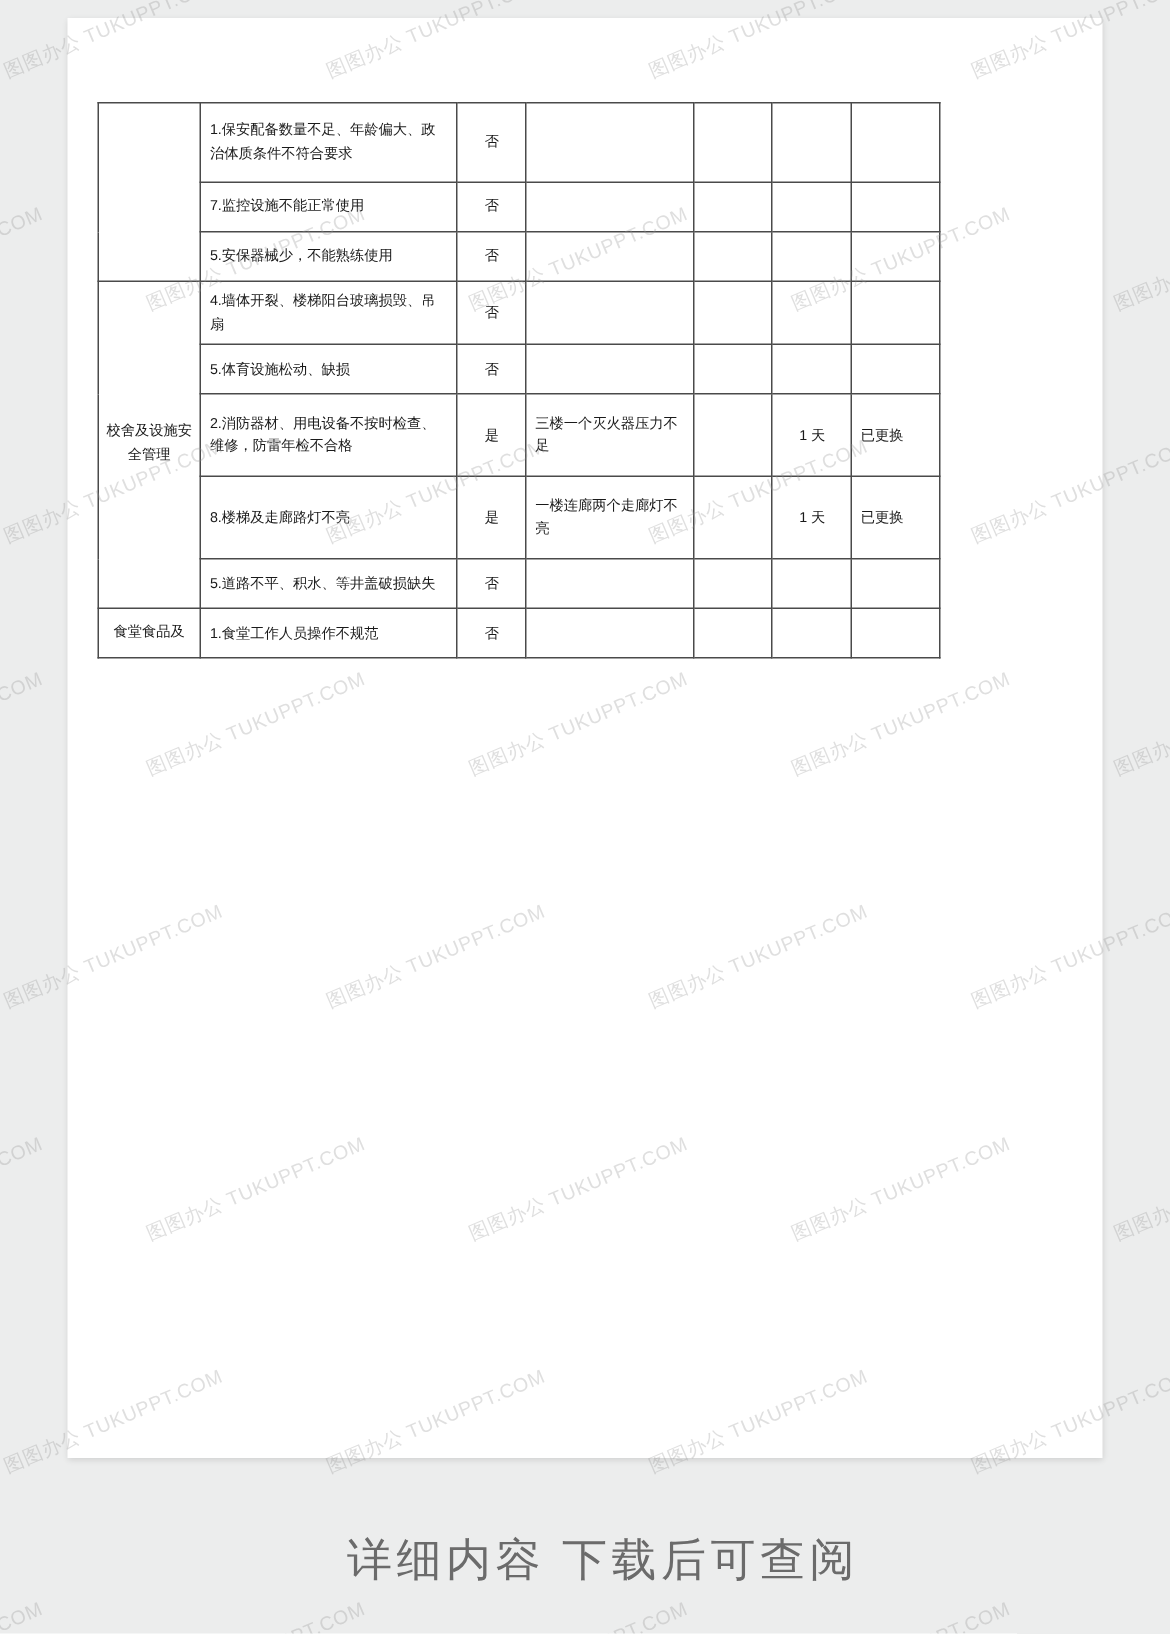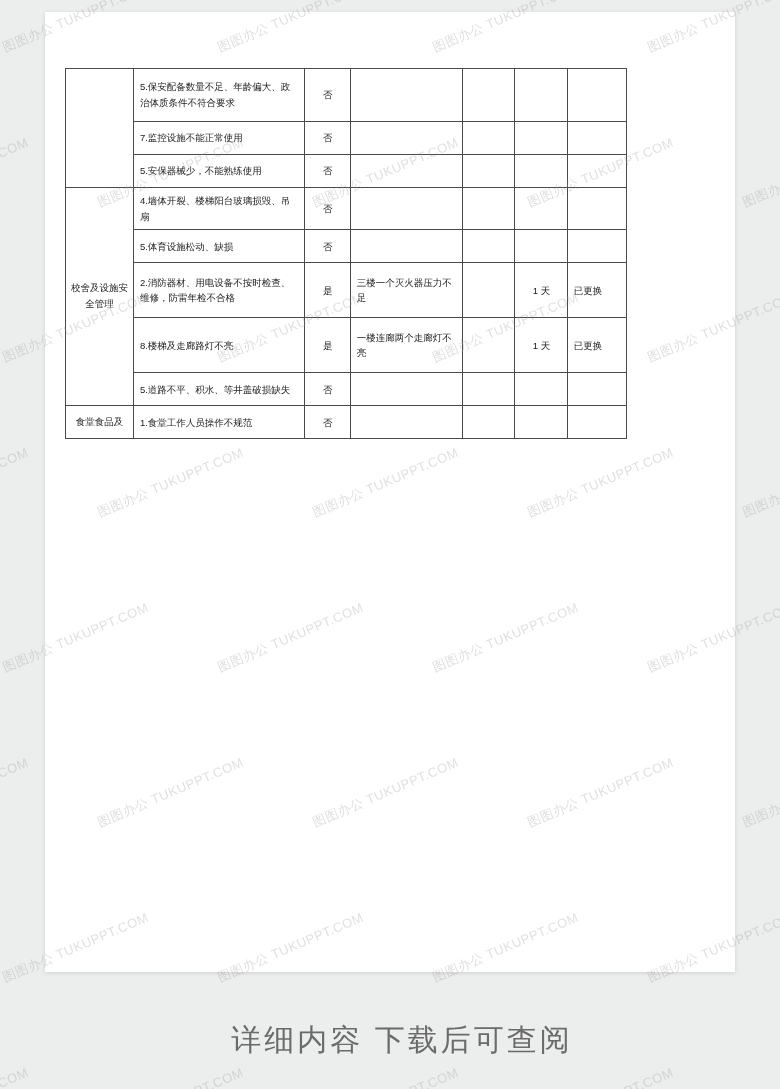--- a/index.html
+++ b/index.html
@@ -115,21 +115,21 @@
     <col style="width:42px">
     <col style="width:102px">
     <col style="width:48px">
     <col style="width:48px">
     <col style="width:54px">
   </colgroup>
   <tbody>
 
     <tr>
       <td class="c-cat" rowspan="3"></td>
-      <td class="c-item" style="height:42px">5.保安配备数量不足、年龄偏大、政治体质条件不符合要求</td>
+      <td class="c-item" style="height:42px">1.保安配备数量不足、年龄偏大、政治体质条件不符合要求</td>
       <td class="c-yn">否</td>
       <td class="c-desc"></td>
       <td class="c-blank"></td>
       <td class="c-days"></td>
       <td class="c-status"></td>
     </tr>
 
     <tr>
       <td class="c-item" style="height:22px">7.监控设施不能正常使用</td>
       <td class="c-yn">否</td>

